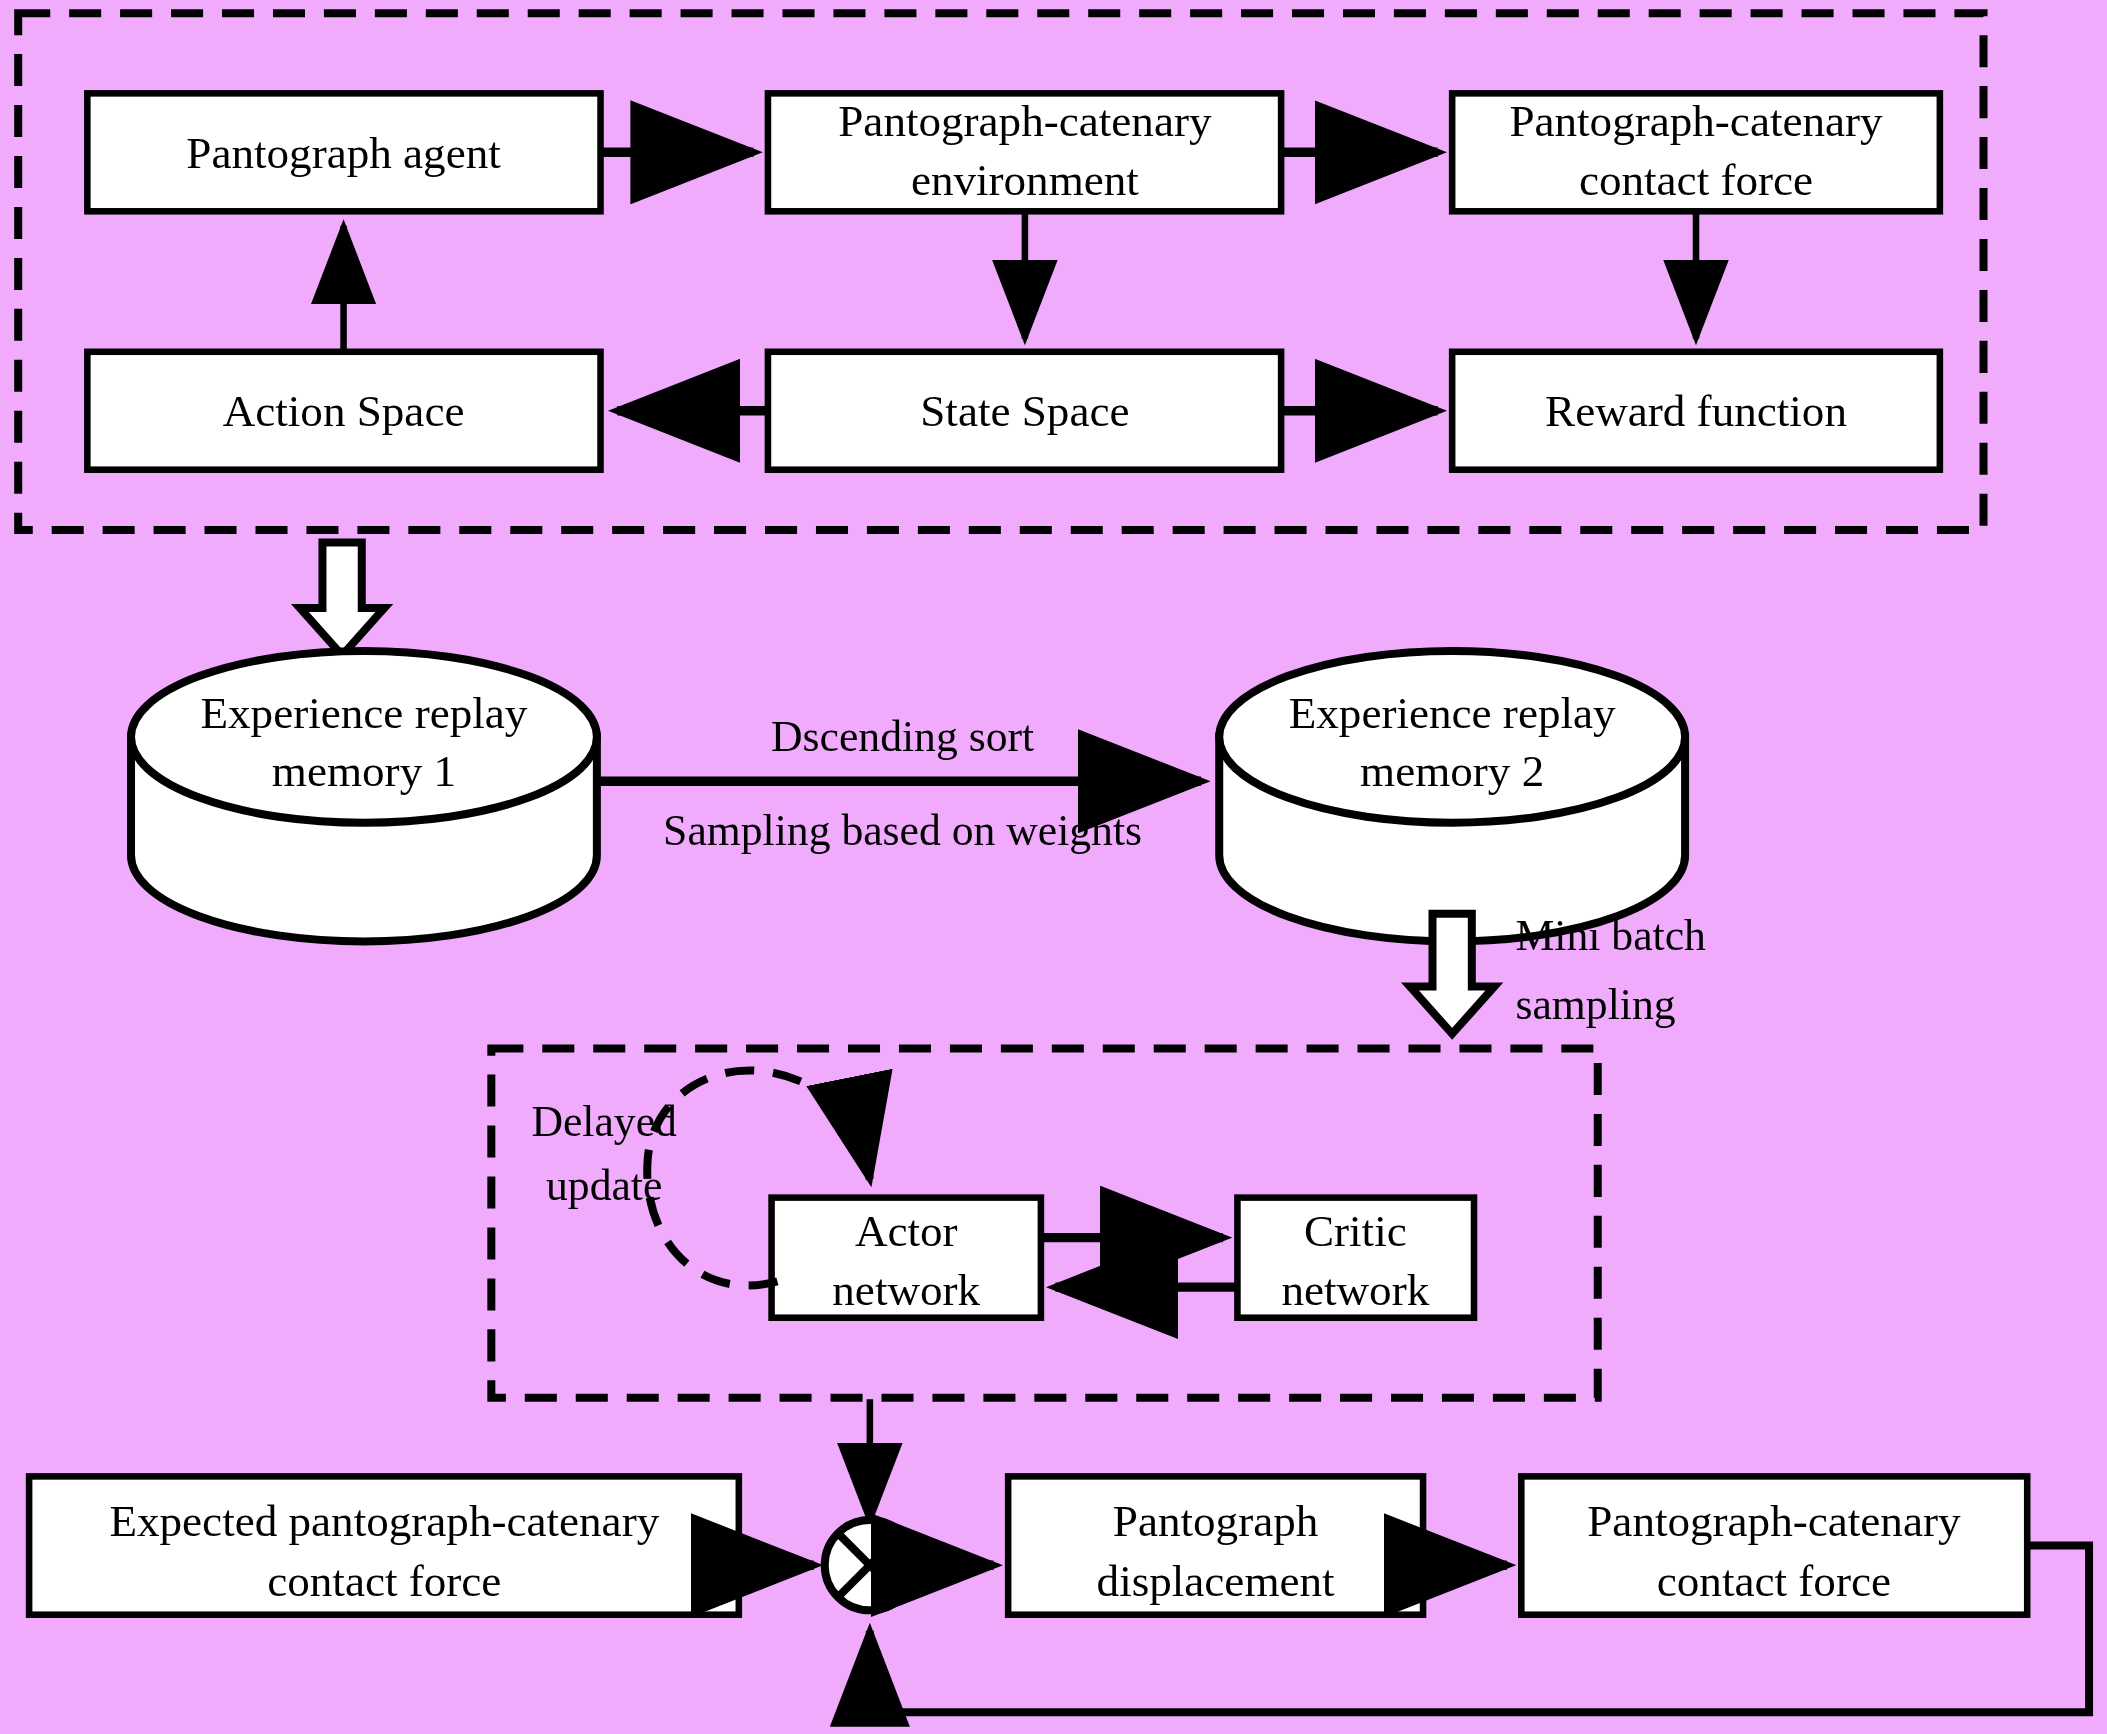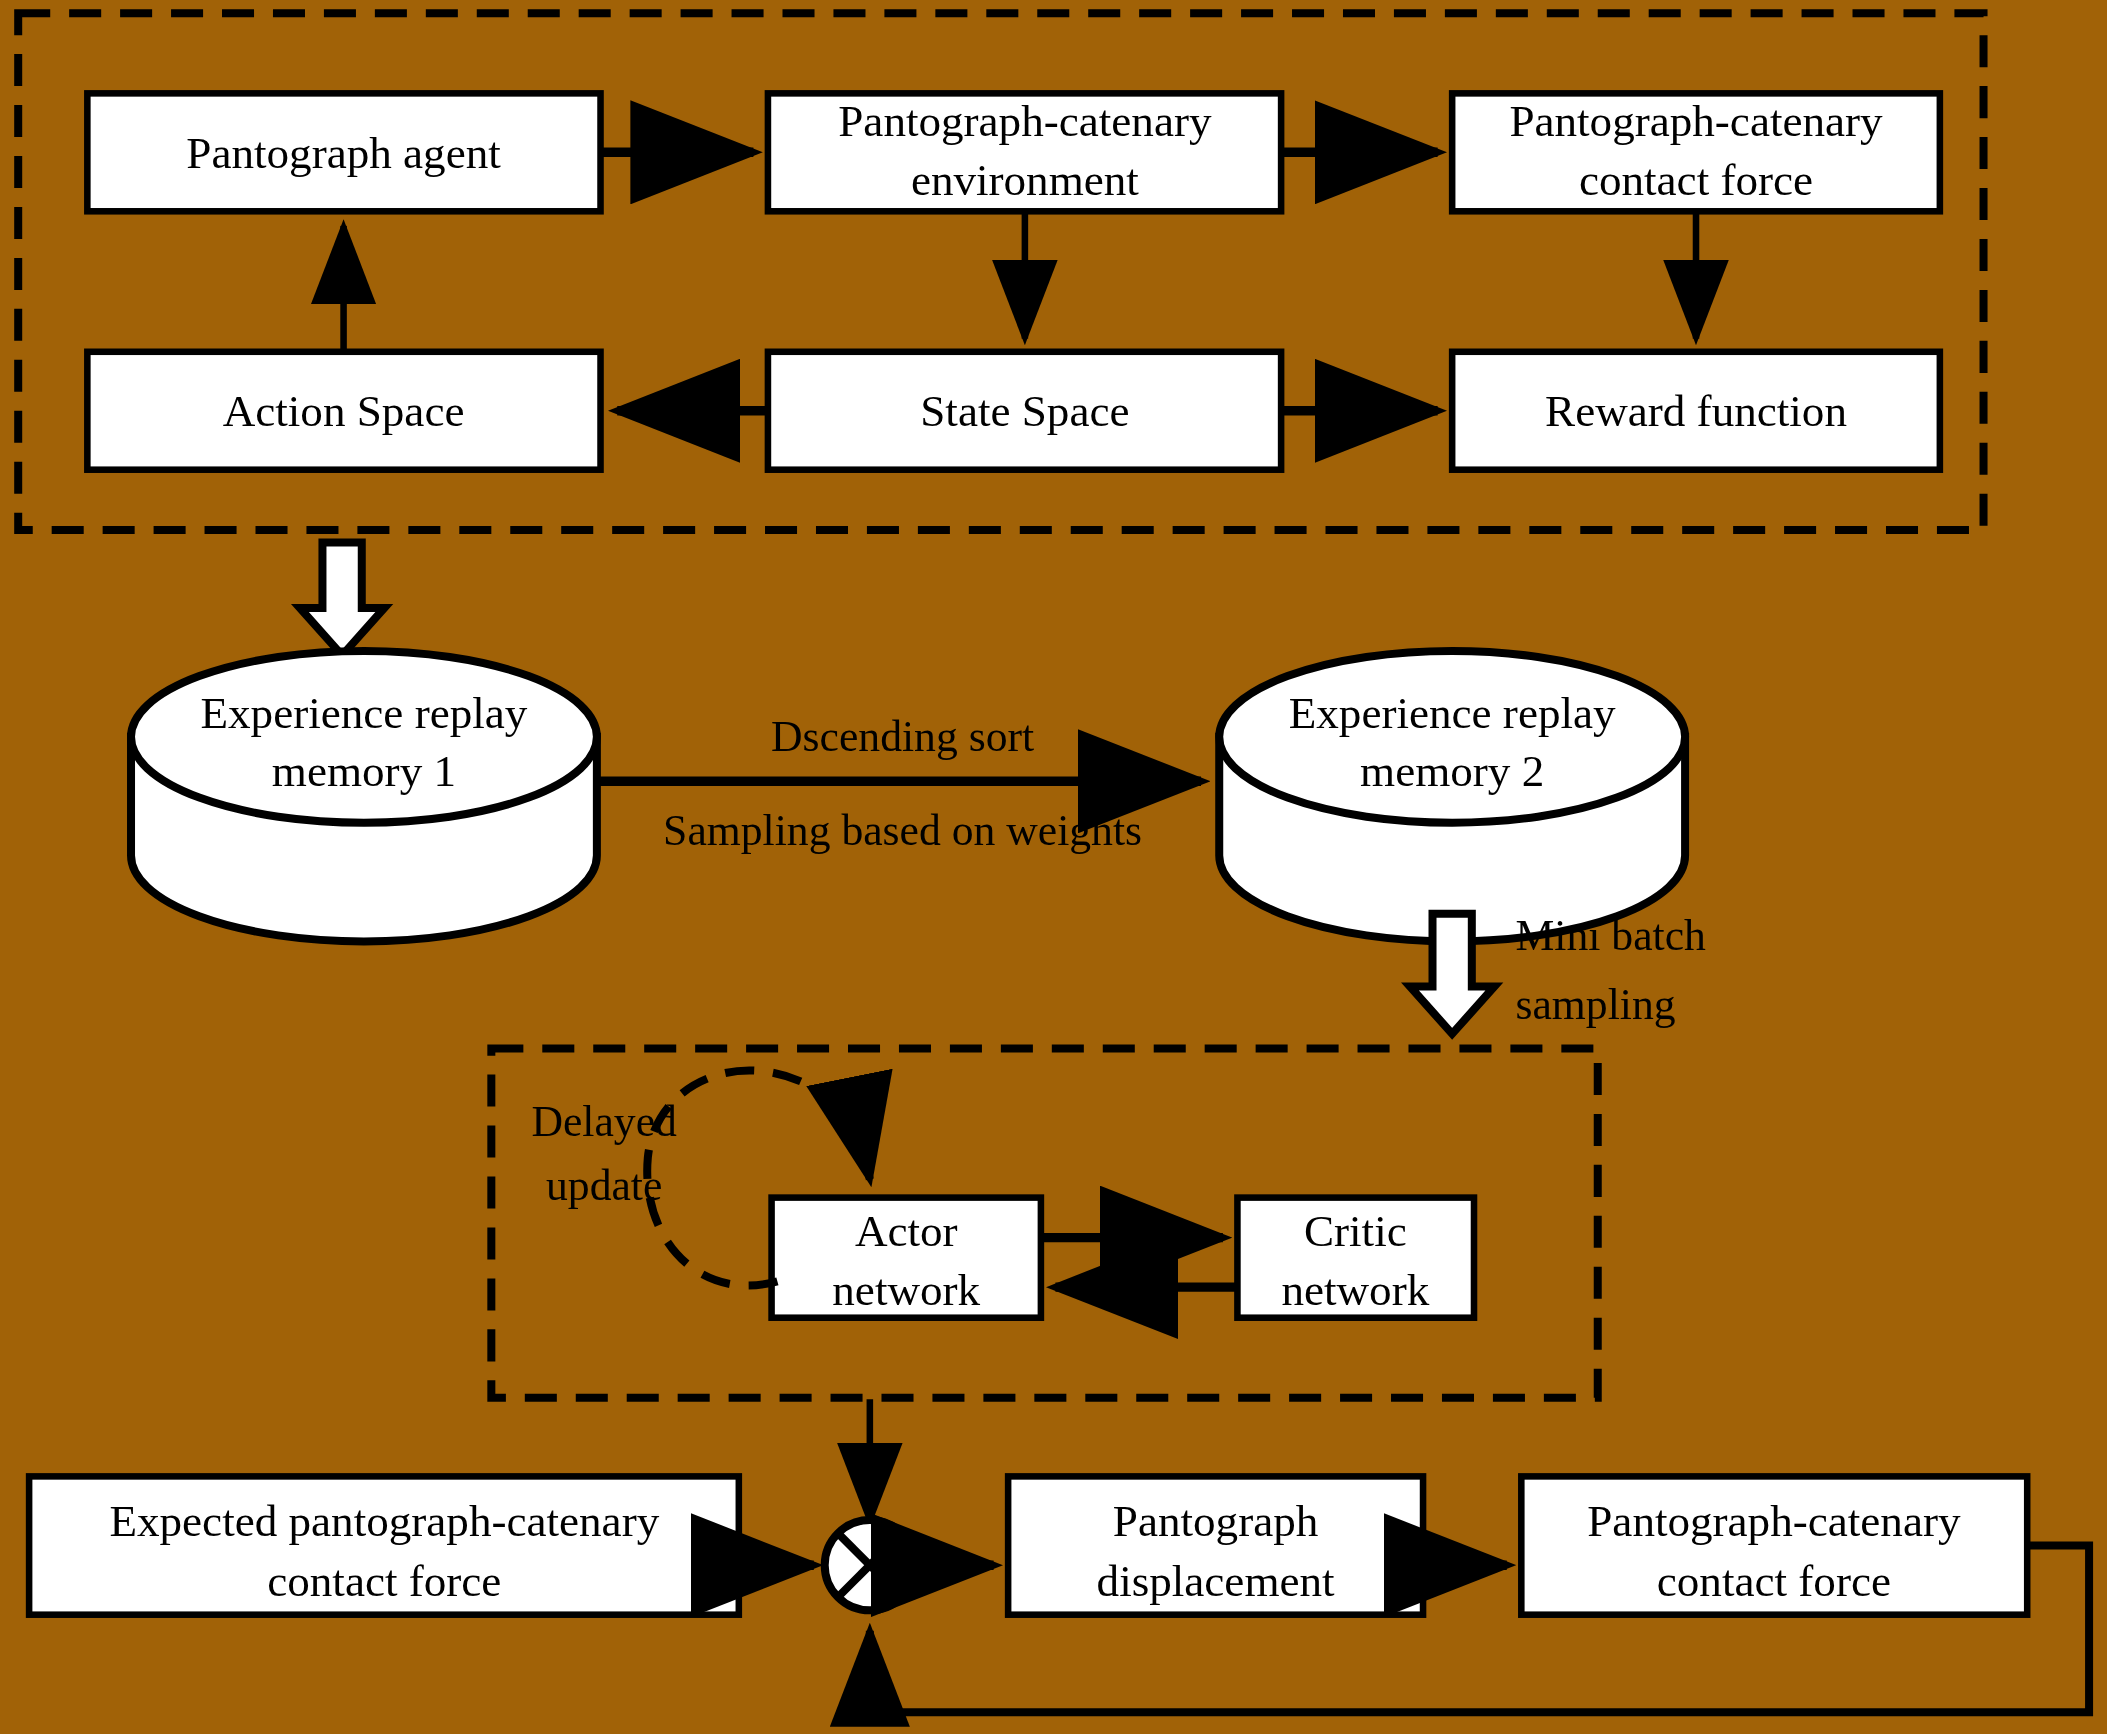--- a/index.html
+++ b/index.html
@@ -1,16 +1,16 @@
 <!DOCTYPE html>
 <html style="font-size:11.6px"><head>
 <meta charset="utf-8">
 <style>
   html,body{margin:0;padding:0;background:#ffffff;}
-  #stage{position:relative;width:2108px;height:1735px;background:#a16207;
+  #stage{position:relative;width:2108px;height:1735px;background:#f0abfc;
          font-family:"Liberation Serif","DejaVu Serif",serif;}
   svg{position:absolute;left:0;top:0;width:2108px;height:1735px;}
   text{font-family:"Liberation Serif","DejaVu Serif",serif;fill:#000000;}
   .boxlabel{font-size:62px;}
   .edgelabel{font-size:60px;}
 </style>
 </head>
 <body>
 
 <div id="stage">

